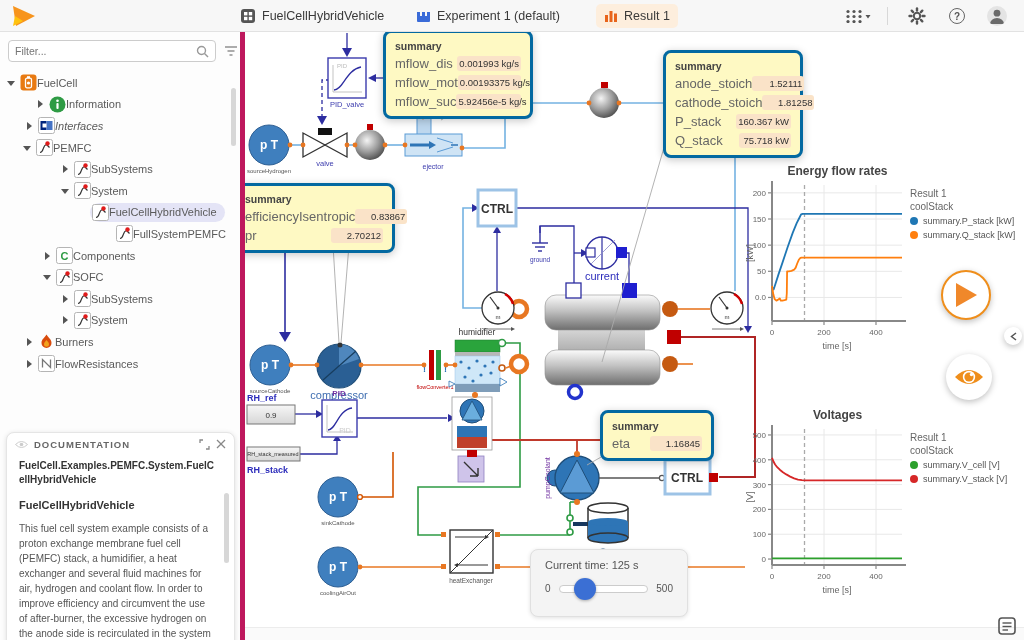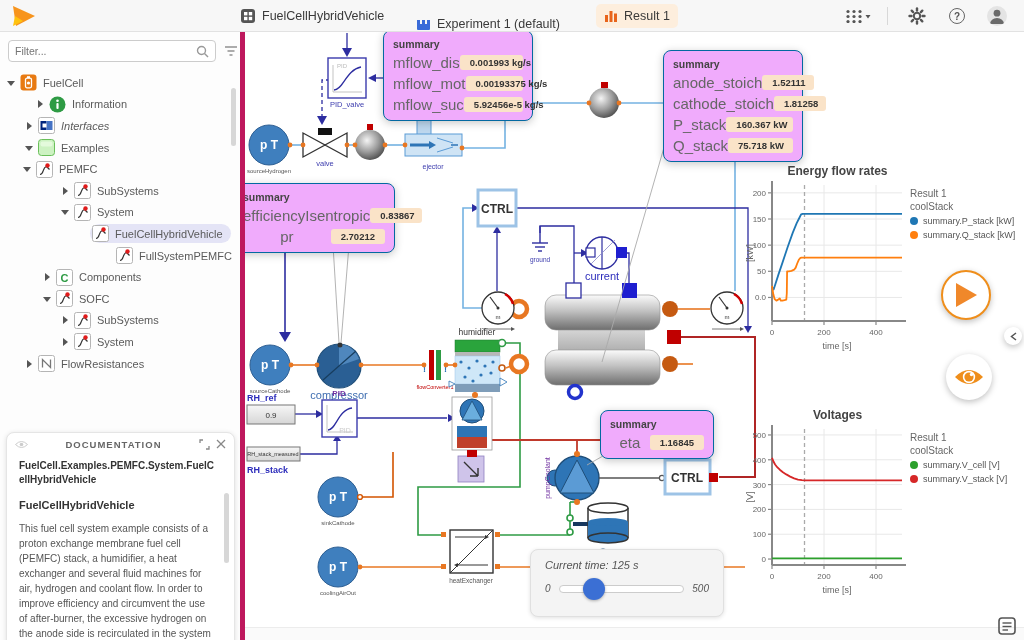--- a/index.html
+++ b/index.html
@@ -6,21 +6,21 @@
   html,body { width:1024px; height:640px; overflow:hidden; background:#fff;
     font-family:"Liberation Sans", sans-serif; }
   
   .topbar { position:absolute; left:0; top:0; width:1024px; height:32px;
     background:#f7f7f7; border-bottom:1px solid #e2e2e2; z-index:40;
     display:flex; align-items:center; }
   .logo { position:absolute; left:10px; top:3px; }
   .tb-tab { position:absolute; display:flex; align-items:center; gap:6px;
     font-size:12.5px; color:#3a3a3a; height:24px; padding:0 8px; border-radius:5px; cursor:default; }
   .tb-project { left:232px; top:4px; }
-  .tb-exp {" left:408px;" } .tb-exp { left:408px; top:12px; }
+  .tb-exp {" left:408px;" } .tb-exp { left:408px; top:4px; }
   .tb-result { left:596px; top:4px; background:#fdeedd; }
   .tb-icons { position:absolute; right:0; top:0; height:32px; display:flex; align-items:center; }
   .tb-icon { width:30px; height:32px; display:flex; align-items:center; justify-content:center; color:#555; }
   .tb-divider { width:1px; height:18px; background:#d8d8d8; margin:0 14px; }
   .help-circle { width:16px; height:16px; border:1.5px solid #666; border-radius:50%;
     font-size:10px; font-weight:bold; color:#555; display:flex; align-items:center; justify-content:center; }
   .avatar { width:20px; height:20px; border-radius:50%; background:#e4e4e4; overflow:hidden; }
   
   .sidebar { position:absolute; left:0; top:32px; width:245px; height:608px;
     background:#fdfdfd; border-right:5px solid #be185d; z-index:30; }
@@ -29,61 +29,61 @@
   .filterbar input { border:none; outline:none; flex:1; font-size:10.5px; color:#555;
     padding:0 6px; font-family:"Liberation Sans",sans-serif; background:transparent; }
   .filter-funnel { position:absolute; left:224px; top:12px; color:#888; }
   .tree { position:absolute; left:0; top:40px; right:6px; }
   .trow { height:21.6px; display:flex; align-items:center; font-size:11px; color:#5a5a5a; cursor:default; }
   .arr { width:12px; height:8px; display:inline-block; position:relative; flex:none; }
   .arr.down::after { content:""; position:absolute; left:1px; top:2px;
     border-left:4.5px solid transparent; border-right:4.5px solid transparent; border-top:5.5px solid #555; }
   .arr.right::after { content:""; position:absolute; left:3px; top:0;
     border-top:4.5px solid transparent; border-bottom:4.5px solid transparent; border-left:5.5px solid #555; }
-  .tpill { display:flex; align-items:center; gap:6px; padding:1px 8px 1px 2px; border-radius:10px; }
+  .tpill { display:flex; align-items:center; padding:1px 8px 1px 2px; border-radius:10px; }
   .trow.sel .tpill { background:#e4e4f6; }
   .ticon { width:17px; height:17px; flex:none; display:inline-block; }
   .scrollbar-v { position:absolute; background:#d7d7d7; border-radius:3px; width:5px; }
   
   .docpanel { position:absolute; left:6px; top:400px; width:229px; height:233px;
     background:#fff; border:1px solid #e5e5e5; border-radius:8px;
     box-shadow:0 1px 5px rgba(0,0,0,0.12); overflow:hidden; }
   .dochead { height:22px; display:flex; align-items:center; padding:0 8px; gap:6px; }
-  .doctitle { flex:1; text-align:center; font-size:9.5px; font-weight:bold;
+  .doctitle { flex:1; text-align:left; font-size:9.5px; font-weight:bold;
     letter-spacing:1px; color:#666; }
   .docbody { padding:4px 18px 8px 12px; }
   .docpath { font-size:10px; font-weight:bold; color:#333; line-height:1.4; word-break:break-all; }
   .docheading { font-size:11px; font-weight:bold; color:#333; margin-top:12px; }
   .doctext { font-size:10px; color:#555; line-height:1.5; margin-top:10px; }
   
   .canvas { position:absolute; left:245px; top:32px; width:779px; height:608px; background:#fff; }
   .canvas-bottom { position:absolute; left:245px; top:627px; width:779px; height:13px;
     background:#fafafa; border-top:1px solid #ececec; z-index:5; }
   
-  .popup { position:absolute; background:#f0abfc; border:1px solid #0369a1; border-radius:8px;
+  .popup { position:absolute; background:#fef9c3; border:3px solid #0369a1; border-radius:8px;
     box-shadow:0 2px 8px rgba(0,0,0,0.22); padding:7px 9px; z-index:20; }
   .popup-title { font-size:10.5px; font-weight:bold; color:#444; margin-bottom:4px; }
   .prow { display:flex; align-items:center; margin-top:4px; }
-  .plabel { flex:1; font-size:15px; color:#666; white-space:nowrap;text-align:center; }
-  .pval { background:#fae3c8; border-radius:3px; padding:2px 10px; font-size:9.5px;
-    color:#333; text-align:right; min-width:52px; white-space:nowrap;font-weight:bold; }
+  .plabel { flex:1; font-size:13px; color:#666; white-space:nowrap; }
+  .pval { background:#fae3c8; border-radius:3px; padding:2px 2px; font-size:9.5px;
+    color:#333; text-align:right; min-width:52px; white-space:nowrap; }
   
   .chart { position:absolute; width:279px; height:194px; z-index:6; }
   .chart-title { position:absolute; top:0; left:10px; width:165px; text-align:center;
     font-size:12px; font-weight:bold; color:#444; }
   .chart svg { position:absolute; left:0; top:13px; }
   .legend { position:absolute; left:165px; top:24px; width:114px; }
   .leg-result { font-size:10px; color:#666; margin-bottom:2px; }
   .leg-item { display:flex; align-items:center; gap:5px; margin-top:4px; }
   .leg-dot { width:8px; height:8px; border-radius:50%; flex:none; }
   .leg-name { font-size:9px; color:#555; white-space:nowrap; }
   
-  .timepanel { position:absolute; left:530px; top:549px; width:194px; height:68px;
+  .timepanel { position:absolute; left:530px; top:549px; width:158px; height:68px;
     background:#f4f4f4; border:1px solid #e0e0e0; border-radius:8px;
-    box-shadow:0 1px 4px rgba(0,0,0,0.12); z-index:18; padding:9px 14px;font-style:italic; }
+    box-shadow:0 1px 4px rgba(0,0,0,0.12); z-index:18; padding:9px 14px; }
   .time-label { font-size:11px; color:#555; }
   .slider-row { display:flex; align-items:center; gap:8px; margin-top:12px; }
   .slider-min,.slider-max { font-size:10px; color:#555; }
   .slider-track { position:relative; flex:1; height:8px; background:#fff;
     border:1px solid #ccc; border-radius:5px; }
   .slider-thumb { position:absolute; top:-8px; width:22px; height:22px; border-radius:50%;
     background:#3b6fd4; box-shadow:0 1px 3px rgba(0,0,0,0.3); cursor:pointer; }
   
   .roundbtn { position:absolute; border-radius:50%; background:#fff;
     box-shadow:0 2px 6px rgba(0,0,0,0.25); display:flex; align-items:center;
@@ -221,30 +221,20 @@
         <span class="tpill">
           <span class="ticon"><svg class="ticon" viewBox="0 0 17 17">
               <rect x="0.5" y="0.5" width="16" height="16" rx="2" fill="#fff" stroke="#b5b5b5"></rect>
               <rect x="2.5" y="4" width="6" height="9" fill="#00247d"></rect>
               <rect x="8.5" y="4" width="6" height="9" fill="#4472c4"></rect>
               <rect x="4.5" y="6.5" width="4" height="4" fill="#fff"></rect>
             </svg></span>
           <span>Interfaces</span>
         </span>
       </div>
-      <div class="trow" style="padding-left: 24px;">
-        <span class="arr down"></span>
-        <span class="tpill">
-          <span class="ticon"><svg class="ticon" viewBox="0 0 17 17">
-              <rect x="0.5" y="0.5" width="16" height="16" rx="3" fill="#cdf2c2" stroke="#6abf5a"></rect>
-              <rect x="2.5" y="2.5" width="12" height="5" rx="2" fill="#e4fadc"></rect>
-            </svg></span>
-          <span>Examples</span>
-        </span>
-      </div>
       <div class="trow" style="padding-left: 22px;">
         <span class="arr down"></span>
         <span class="tpill">
           <span class="ticon"><svg class="ticon" viewBox="0 0 17 17">
               <rect x="0.5" y="0.5" width="16" height="16" rx="2" fill="#fff" stroke="#b5b5b5"></rect>
               <path d="M4,13.5 C8,13.5 6.5,6 10.5,5.5" fill="none" stroke="#333" stroke-width="1.2"></path>
               <path d="M10.5,5.5 L13.5,8.5" fill="none" stroke="#333" stroke-width="1.2"></path>
               <circle cx="11.5" cy="4.5" r="2.2" fill="#e01b1b"></circle>
             </svg></span>
           <span>PEMFC</span>
@@ -335,20 +325,30 @@
       <div class="trow" style="padding-left: 60px;">
         <span class="arr right"></span>
         <span class="tpill">
           <span class="ticon"><svg class="ticon" viewBox="0 0 17 17">
               <rect x="0.5" y="0.5" width="16" height="16" rx="2" fill="#fff" stroke="#b5b5b5"></rect>
               <path d="M4,13.5 C8,13.5 6.5,6 10.5,5.5" fill="none" stroke="#333" stroke-width="1.2"></path>
               <path d="M10.5,5.5 L13.5,8.5" fill="none" stroke="#333" stroke-width="1.2"></path>
               <circle cx="11.5" cy="4.5" r="2.2" fill="#e01b1b"></circle>
             </svg></span>
           <span>System</span>
+        </span>
+      </div>
+      <div class="trow" style="padding-left: 24px;">
+        <span class="arr right"></span>
+        <span class="tpill">
+          <span class="ticon"><svg class="ticon" viewBox="0 0 17 17">
+              <path d="M8.5,1.5 C10,4.5 13.5,6 13.5,10 a5,5 0 0 1 -10,0 C3.5,6 7,4.5 8.5,1.5 Z" fill="#d94b0c"></path>
+              <path d="M8.5,7 C9.5,8.6 11,9.2 11,11.2 a2.5,2.5 0 0 1 -5,0 C6,9.2 7.5,8.6 8.5,7 Z" fill="#f2a21d"></path>
+            </svg></span>
+          <span>Burners</span>
         </span>
       </div>
       <div class="trow" style="padding-left: 24px;">
         <span class="arr right"></span>
         <span class="tpill">
           <span class="ticon"><svg class="ticon" viewBox="0 0 17 17">
               <rect x="0.5" y="0.5" width="16" height="16" rx="2" fill="#fff" stroke="#b5b5b5"></rect>
               <path d="M4.5,12.5 L4.5,4.5 L12.5,12.5 L12.5,4.5" fill="none" stroke="#777" stroke-width="1.3"></path>
             </svg></span>
           <span>FlowResistances</span>

